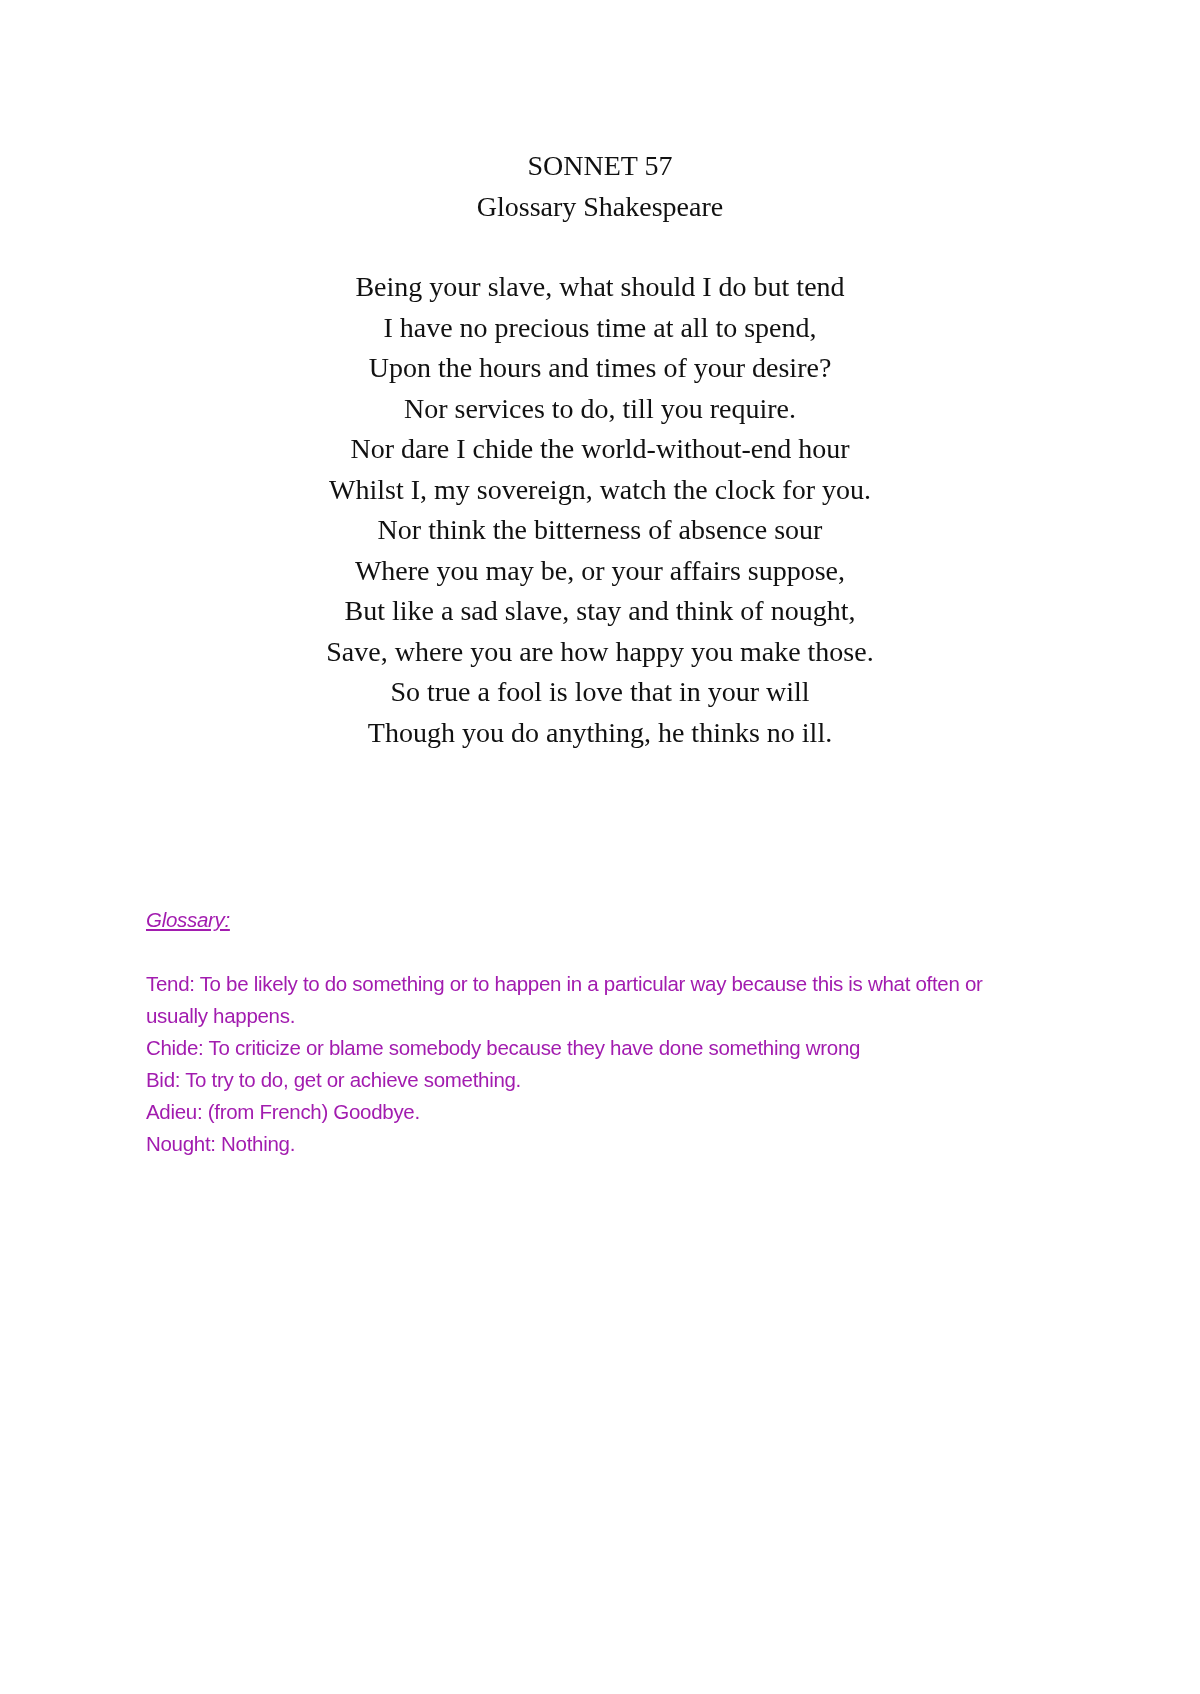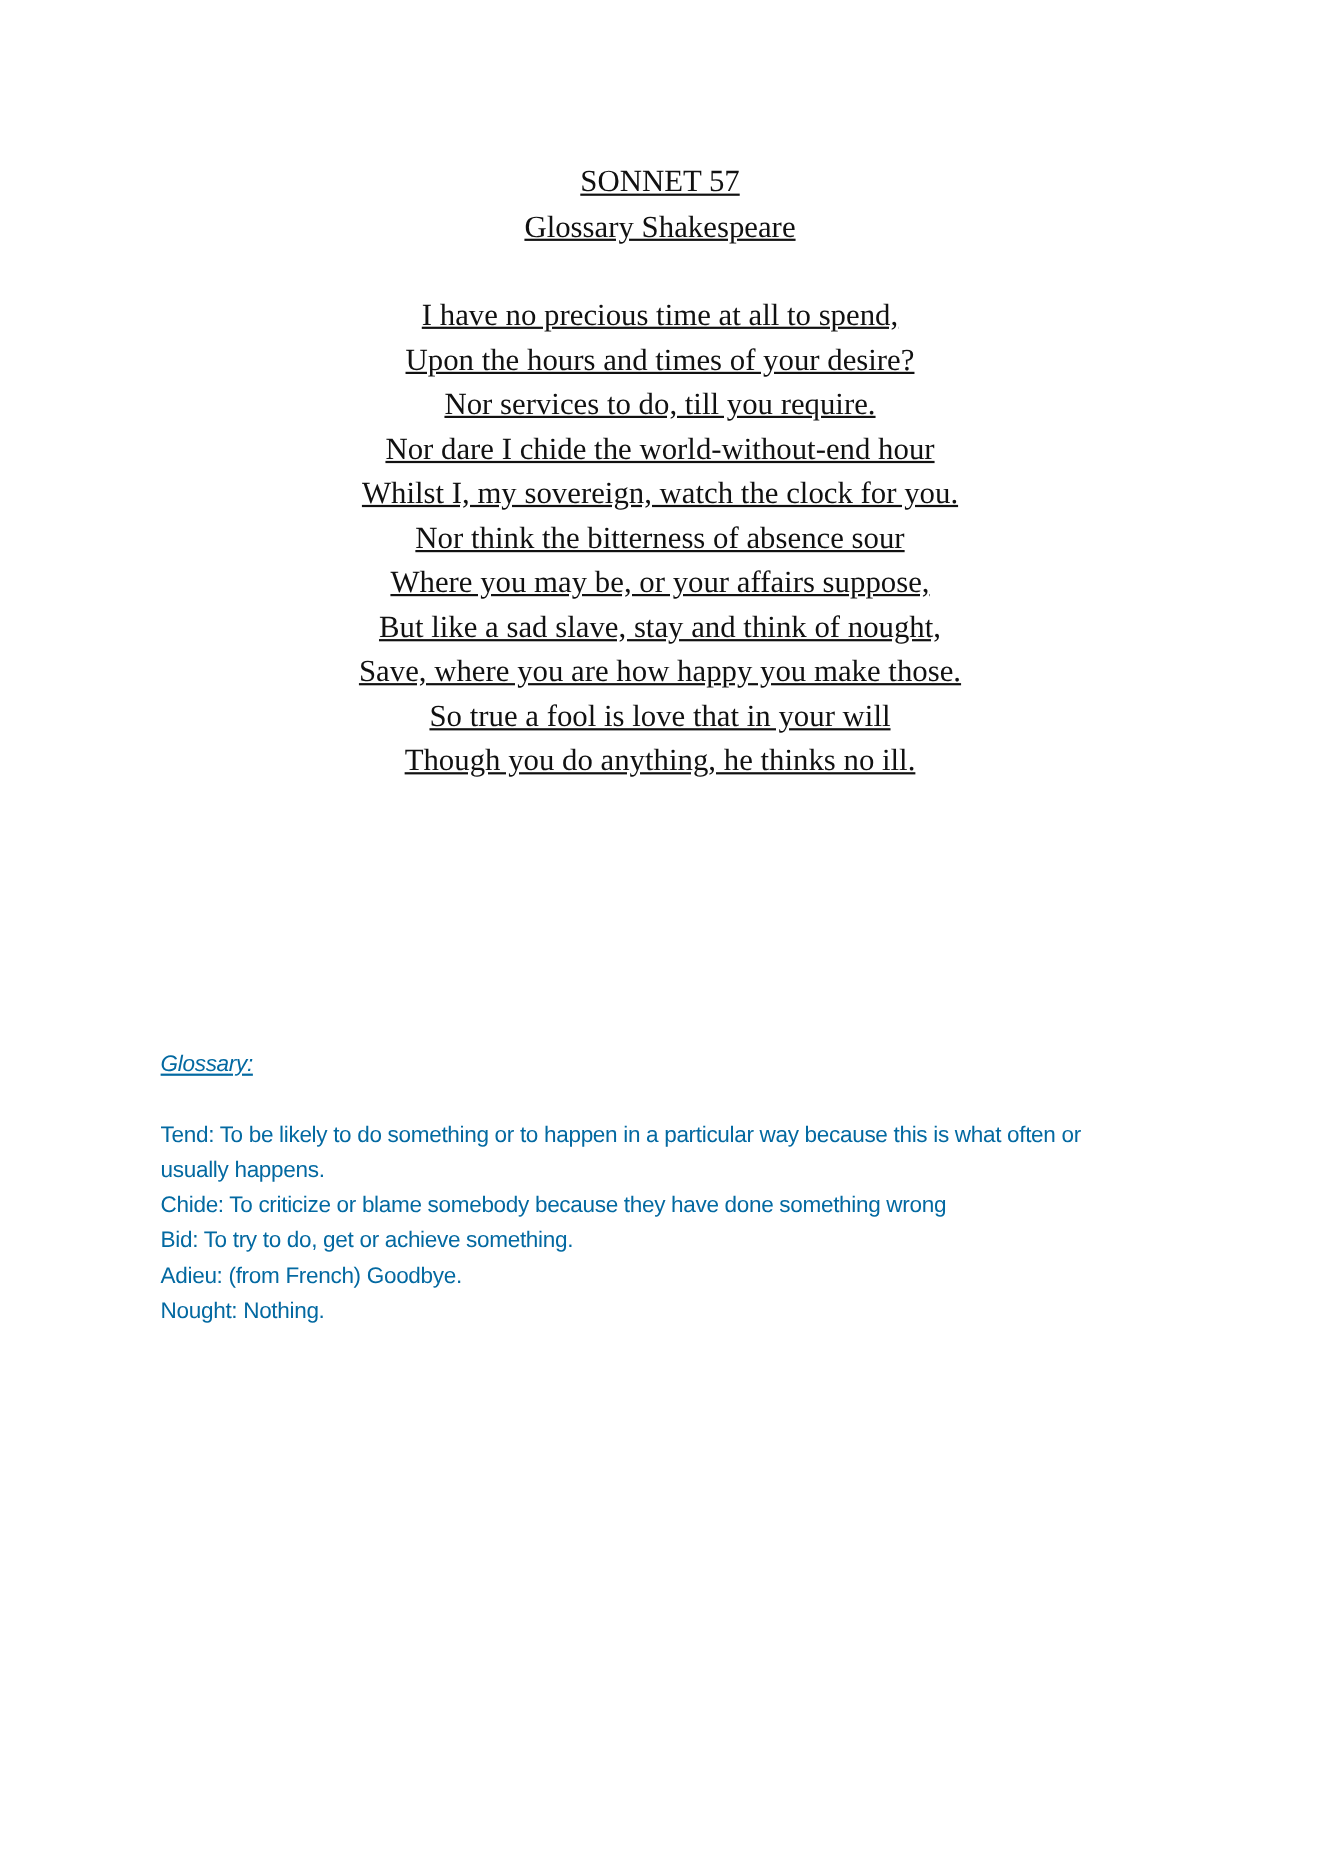--- a/index.html
+++ b/index.html
@@ -3,39 +3,40 @@
 <meta charset="utf-8">
 <style>
   html, body { margin: 0; padding: 0; background: #ffffff; }
   body { width: 1200px; height: 1694px; position: relative; overflow: hidden; color: #111; }
   .poem {
     position: absolute; left: 0; top: 146px; width: 1200px;
     text-align: center;
     font-family: "Liberation Serif", "DejaVu Serif", serif;
     font-size: 28px; line-height: 40.5px;
   }
-  .poem .line { display: block; white-space: nowrap; text-decoration: underline; }
+  .poem .line { display: block; white-space: nowrap; }
   .poem .gap { height: 40px; }
   .glossary {
-    position: absolute; left: 146px; top: 952px; width: 900px;
+    position: absolute; left: 146px; top: 904px; width: 900px;
     font-family: "Liberation Sans", "DejaVu Sans", sans-serif;
-    font-size: 20.5px; line-height: 32px; color: #0369a1;
+    font-size: 20.5px; line-height: 32px; color: #a21caf;
     letter-spacing: -0.3px;
   }
   .glossary .heading { font-style: italic; text-decoration: underline; display: inline-block; }
   .glossary .gap { height: 32px; }
   .glossary .entry { display: block; }
 </style>
 </head>
 <body>
 
 <div class="poem">
   <span class="line">SONNET 57</span>
   <span class="line">Glossary Shakespeare</span>
   <div class="gap"></div>
+  <span class="line">Being your slave, what should I do but tend</span>
   <span class="line">I have no precious time at all to spend,</span>
   <span class="line">Upon the hours and times of your desire?</span>
   <span class="line">Nor services to do, till you require.</span>
   <span class="line">Nor dare I chide the world-without-end hour</span>
   <span class="line">Whilst I, my sovereign, watch the clock for you.</span>
   <span class="line">Nor think the bitterness of absence sour</span>
   <span class="line">Where you may be, or your affairs suppose,</span>
   <span class="line">But like a sad slave, stay and think of nought,</span>
   <span class="line">Save, where you are how happy you make those.</span>
   <span class="line">So true a fool is love that in your will</span>

